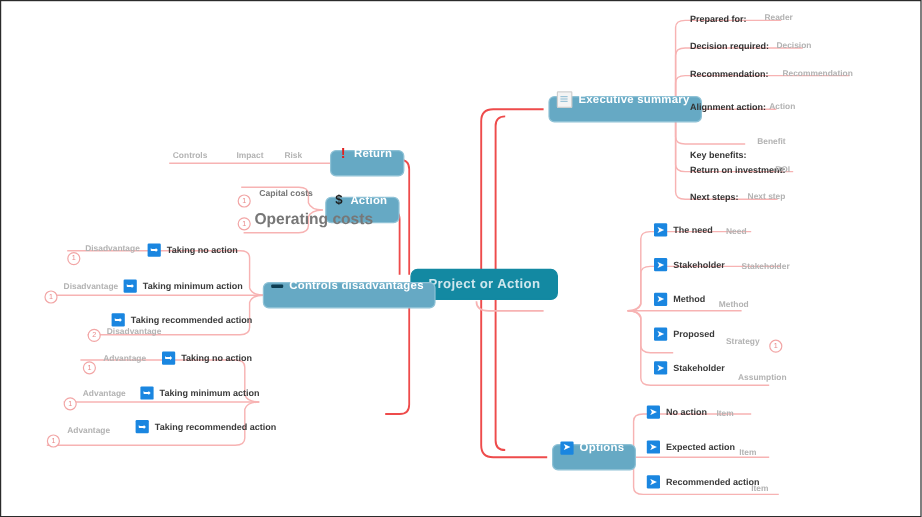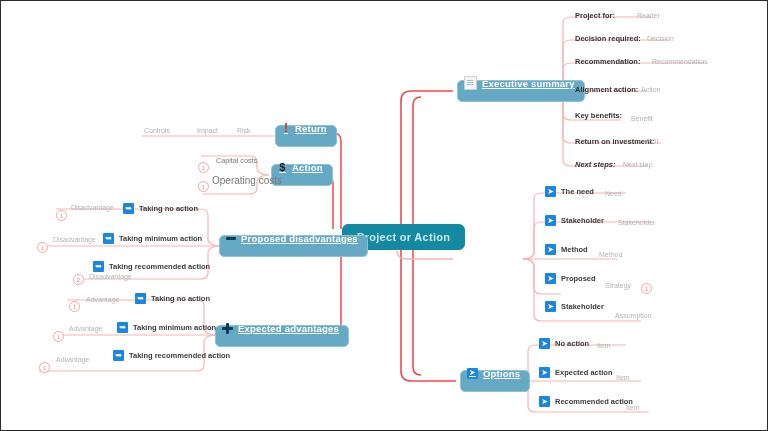--- a/index.html
+++ b/index.html
@@ -10,30 +10,30 @@
   #canvas{position:relative;width:766px;height:429px;border:1px solid #2b2b2b;
           background:#ffffff;overflow:hidden;}
 
   #wires{position:absolute;left:0;top:0;width:766px;height:429px;pointer-events:none;}
 
   
   .node{position:absolute;display:flex;align-items:center;gap:5px;
         background:#66a9c4;border:1px solid #8fc2d6;border-radius:5px;
         color:#ffffff;font-weight:bold;white-space:nowrap;
         box-sizing:border-box;}
-  .node.lvl1{height:22px;padding:0 9px 16px 6px;font-size:9.5px;letter-spacing:.2px;text-decoration:underline;}
+  .node.lvl1{height:22px;padding:0 9px 16px 6px;font-size:9.5px;letter-spacing:.2px;}
   .node.root{background:#1389a2;border:1px solid #1389a2;border-radius:6px;
              height:26px;padding:0 14px;font-size:11px;color:#cfe7ee;
              letter-spacing:.3px;}
 
   
   .leaf{position:absolute;display:flex;align-items:center;gap:5px;
         white-space:nowrap;font-size:7.5px;color:#3a3a3a;font-weight:bold;}
   .leaf.plain{font-weight:bold;color:#333;}
-  .sub{position:absolute;font-size:7px;color:#b3b3b3;font-weight:normal;
+  .sub{position:absolute;font-size:7px;color:#b3b3b3;font-weight:bold;
        white-space:nowrap;}
   .badge{position:absolute;width:9px;height:9px;border-radius:50%;
          border:1px solid #f2a6a6;color:#e98b8b;font-size:6px;font-weight:normal;
          display:flex;align-items:center;justify-content:center;background:#fff;
          line-height:1;}
 
   
   .ic{display:inline-flex;align-items:center;justify-content:center;flex:0 0 auto;}
   .ic-arrow{width:11px;height:11px;background:#1a86e0;border-radius:1px;
             color:#fff;font-size:8px;line-height:1;}
@@ -134,50 +134,50 @@
   <div class="node root" style="left:341px;top:223px;">
     <span>Project or Action</span>
   </div>
 
   <div class="node lvl1" style="left:456px;top:79px;">
     <span class="ic ic-doc"></span>
     <span>Executive summary</span>
   </div>
 
   <div class="leaf plain" style="left:574px;top:10px;">
-    <span>Project for:</span>
+    <span>Prepared for:</span>
   </div>
   <div class="sub" style="left:636px;top:11px;">Reader</div>
 
   <div class="leaf plain" style="left:574px;top:33px;">
     <span>Decision required:</span>
   </div>
   <div class="sub" style="left:646px;top:34px;">Decision</div>
 
   <div class="leaf plain" style="left:574px;top:56px;">
     <span>Recommendation:</span>
   </div>
   <div class="sub" style="left:651px;top:57px;">Recommendation</div>
 
   <div class="leaf plain" style="left:574px;top:84px;">
     <span>Alignment action:</span>
   </div>
   <div class="sub" style="left:640px;top:85px;">Action</div>
 
-  <div class="leaf plain" style="left:574px;top:110px;">
+  <div class="leaf plain" style="left:574px;top:124px;">
     <span>Key benefits:</span>
   </div>
   <div class="sub" style="left:630px;top:114px;">Benefit</div>
 
   <div class="leaf plain" style="left:574px;top:136px;">
     <span>Return on investment:</span>
   </div>
   <div class="sub" style="left:645px;top:137px;">ROI</div>
 
-  <div class="leaf plain" style="left:574px;top:159px;font-style:italic;">
+  <div class="leaf plain" style="left:574px;top:159px;">
     <span>Next steps:</span>
   </div>
   <div class="sub" style="left:622px;top:160px;">Next step</div>
 
 
   <div class="leaf" style="left:544px;top:185px;">
     <span class="ic ic-arrow">➤</span>
     <span>The need</span>
   </div>
   <div class="sub" style="left:604px;top:189px;">Need</div>
@@ -237,26 +237,26 @@
   <div class="sub" style="left:143px;top:126px;">Controls</div>
   <div class="sub" style="left:196px;top:126px;">Impact</div>
   <div class="sub" style="left:236px;top:126px;">Risk</div>
 
   <div class="node lvl1" style="left:270px;top:163px;">
     <span class="ic ic-dollar">$</span>
     <span>Action</span>
   </div>
   <div class="sub" style="left:215px;top:155px;font-size:7.2px;color:#777;">Capital costs</div>
   <div class="badge" style="left:197px;top:161px;">1</div>
-  <div class="sub" style="left:211px;top:174px;font-size:10px;color:#777;">Operating costs</div>
+  <div class="sub" style="left:211px;top:174px;font-size:13px;color:#777;">Operating costs</div>
   <div class="badge" style="left:197px;top:180px;">1</div>
 
   <div class="node lvl1" style="left:218px;top:234px;">
     <span class="ic ic-minus"></span>
-    <span>Proposed disadvantages</span>
+    <span>Controls disadvantages</span>
   </div>
 
   <div class="leaf" style="left:122px;top:202px;">
     <span class="ic ic-arrow">➥</span>
     <span>Taking no action</span>
   </div>
   <div class="sub" style="left:70px;top:203px;">Disadvantage</div>
   <div class="badge" style="left:55px;top:209px;">1</div>
 
   <div class="leaf" style="left:102px;top:232px;">
@@ -266,24 +266,20 @@
   <div class="sub" style="left:52px;top:235px;">Disadvantage</div>
   <div class="badge" style="left:36px;top:241px;">1</div>
 
   <div class="leaf" style="left:92px;top:260px;">
     <span class="ic ic-arrow">➥</span>
     <span>Taking recommended action</span>
   </div>
   <div class="sub" style="left:88px;top:272px;">Disadvantage</div>
   <div class="badge" style="left:72px;top:273px;">2</div>
 
-  <div class="node lvl1" style="left:214px;top:324px;">
-    <span class="ic ic-plus"></span>
-    <span>Expected advantages</span>
-  </div>
 
   <div class="leaf" style="left:134px;top:292px;">
     <span class="ic ic-arrow">➥</span>
     <span>Taking no action</span>
   </div>
   <div class="sub" style="left:85px;top:295px;">Advantage</div>
   <div class="badge" style="left:68px;top:300px;">1</div>
 
   <div class="leaf" style="left:116px;top:321px;">
     <span class="ic ic-arrow">➥</span>

